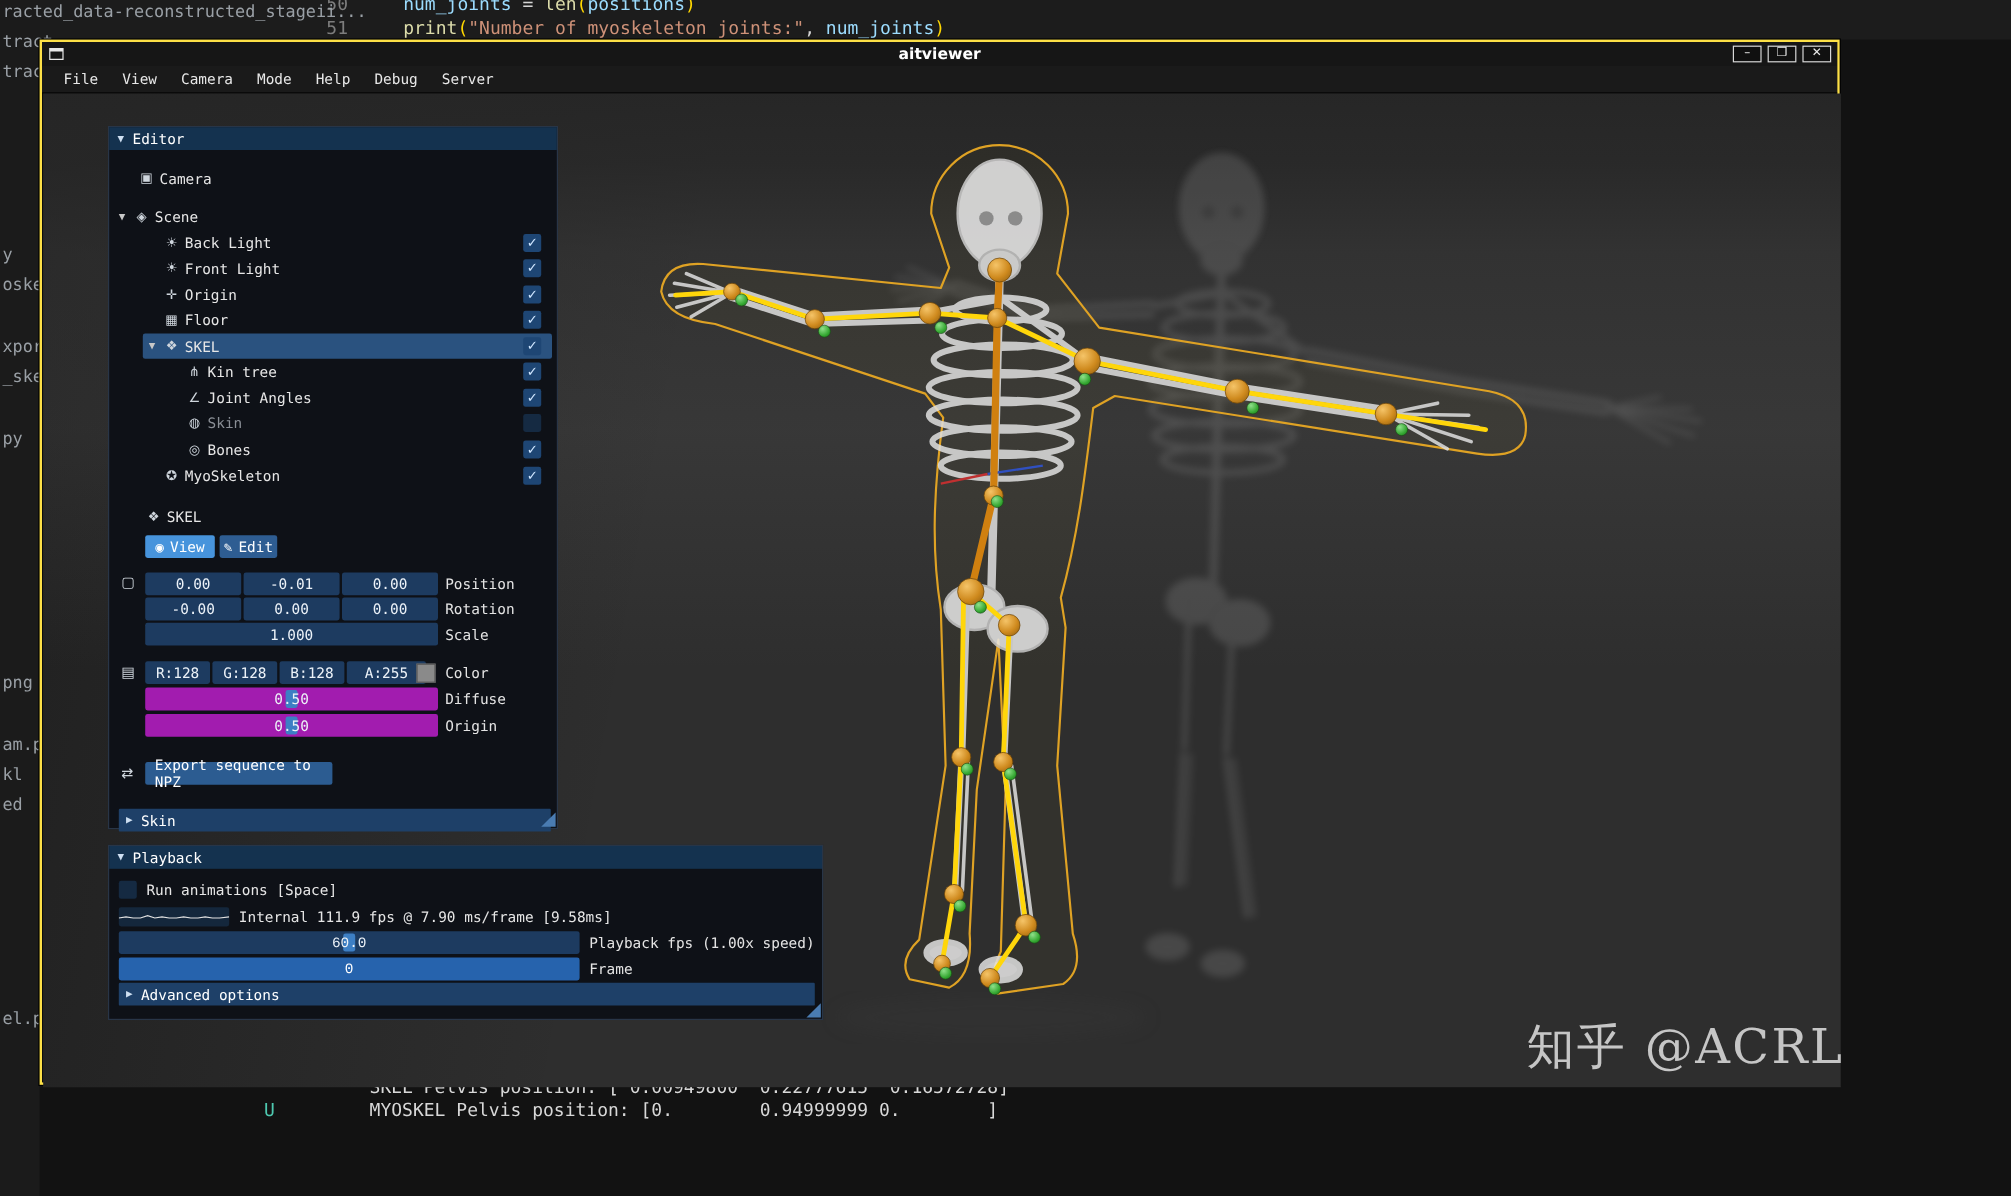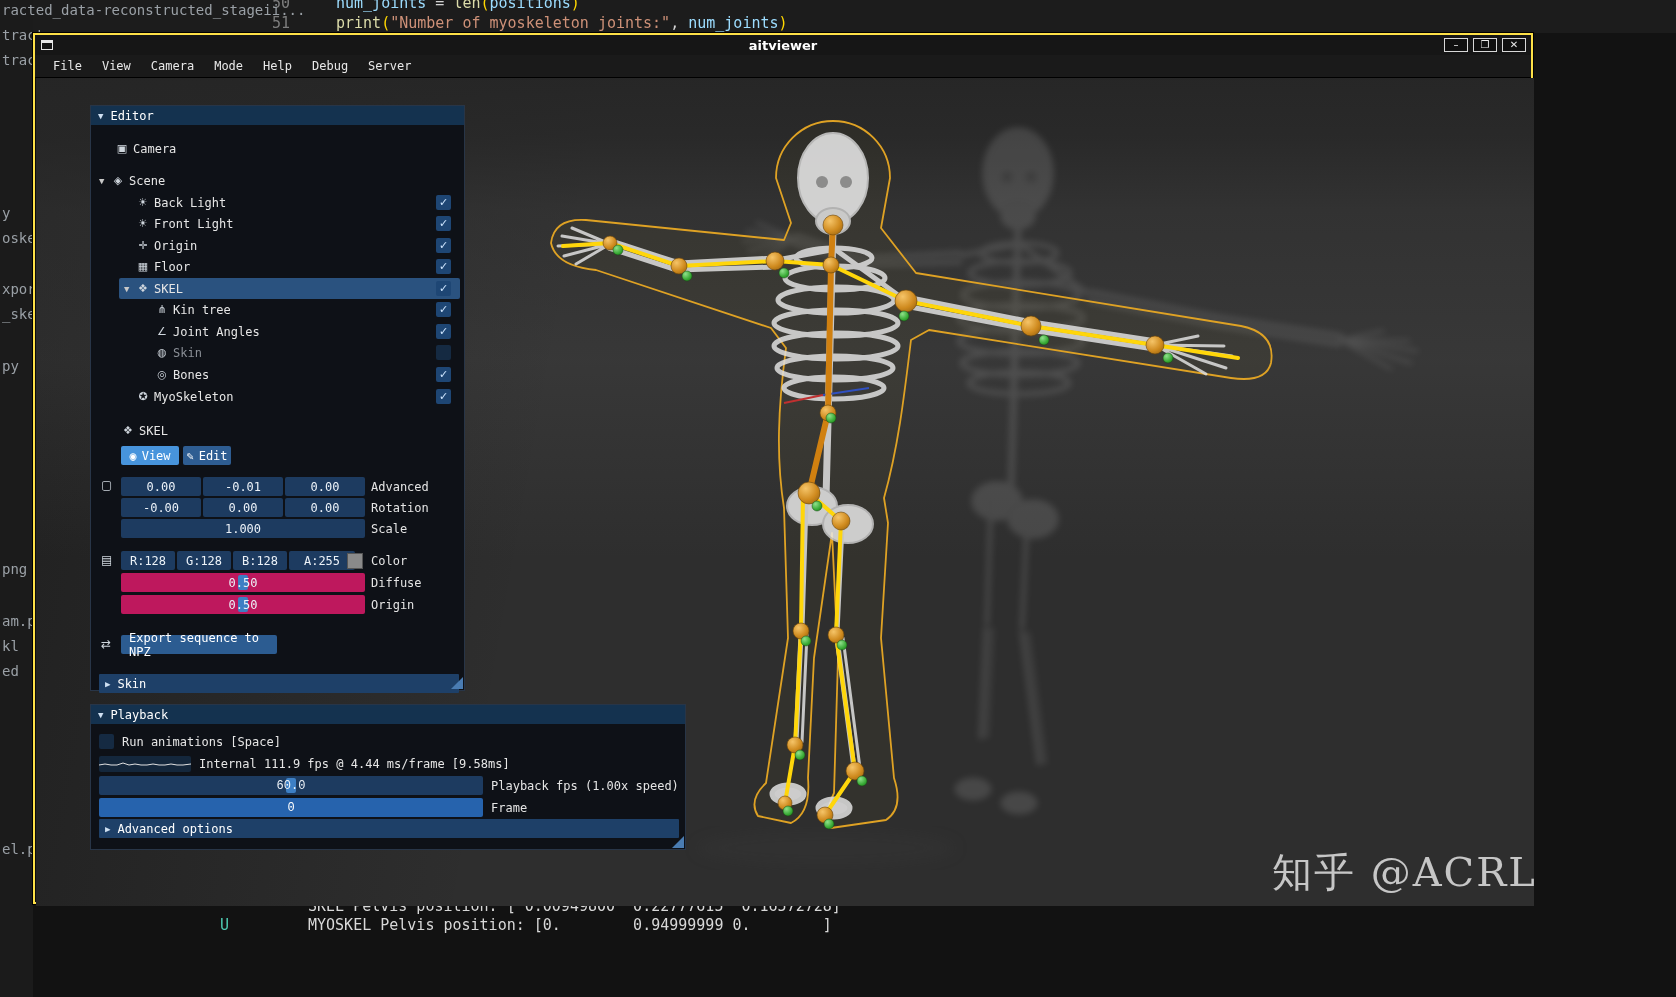--- a/index.html
+++ b/index.html
@@ -62,21 +62,21 @@
   .cb.off { background:#152a42; }
   .sel { left:28px !important; width:341px; background:#2a527f; border-radius:2px; }
   .sel .cb { left:317px; }
   .btn { height:19px; border-radius:2px; display:flex; align-items:center; justify-content:center;
          gap:5px; color:#fff; padding:0 8px; }
   .btn-view { position:absolute; left:30px; width:58px; background:#4794dc; }
   .btn-edit { position:absolute; left:92px; width:48px; background:#2e5d92; }
   .fld { position:absolute; height:19px; background:#1d3b60; border-radius:2px; color:#ecf2f8;
          display:flex; align-items:center; justify-content:center; }
   .rowlabel { position:absolute; left:280px; color:#e4e4e4; }
-  .slider { position:absolute; left:30px; width:244px; height:19px; background:#be185d; border-radius:2px; }
+  .slider { position:absolute; left:30px; width:244px; height:19px; background:#a21caf; border-radius:2px; }
   .grab { position:absolute; top:2px; left:calc(50% - 5px); width:10px; height:15px;
           background:#3d7fc4; border-radius:2px; }
   .slider .val { position:absolute; inset:0; display:flex; align-items:center; justify-content:center;
                  color:#ecf2f8; }
   .swatch { position:absolute; left:256px; width:16px; height:16px; background:#8a8a8a;
             border:1px solid #555; }
   .colheader { position:absolute; left:8px; width:360px; height:19px; background:#1e4068;
                display:flex; align-items:center; gap:7px; padding-left:6px; color:#fff; border-radius:1px; }
   .grip { position:absolute; right:1px; bottom:1px; width:0; height:0;
           border-left:12px solid transparent; border-bottom:12px solid #4a7cb2; }
@@ -369,21 +369,21 @@
         <span>✎</span>
         <span>Edit</span>
       </div>
     </div>
 
     <span class="secicon" style="top:372px">▢</span>
     <div class="erow" style="top:370px">
       <div class="fld" style="left:30px; width:80px">0.00</div>
       <div class="fld" style="left:112px; width:80px">-0.01</div>
       <div class="fld" style="left:194px; width:80px">0.00</div>
-      <span class="rowlabel">Advanced</span>
+      <span class="rowlabel">Position</span>
     </div>
     <div class="erow" style="top:391px">
       <div class="fld" style="left:30px; width:80px">-0.00</div>
       <div class="fld" style="left:112px; width:80px">0.00</div>
       <div class="fld" style="left:194px; width:80px">0.00</div>
       <span class="rowlabel">Rotation</span>
     </div>
     <div class="erow" style="top:412px">
       <div class="fld" style="left:30px; width:244px">1.000</div>
       <span class="rowlabel">Scale</span>
@@ -435,21 +435,21 @@
       <span class="cb off" style="position:static; margin-left:8px"></span>
       <span class="tlabel" style="margin-left:8px">Run animations [Space]</span>
     </div>
 
     <div class="erow" style="top:48px">
       <span class="spark">
         <svg width="92" height="16" viewBox="0 0 92 16">
             <polyline points="0,9 6,8 12,9 18,9 24,7 30,9 36,8 42,9 48,9 54,8 60,9 66,9 72,8 78,9 84,9 92,8" fill="none" stroke="#e0e0e0" stroke-width="1"></polyline>
           </svg>
       </span>
-      <span class="tlabel" style="margin-left:108px">Internal 111.9 fps @ 4.44 ms/frame [9.58ms]</span>
+      <span class="tlabel" style="margin-left:108px">Internal 111.9 fps @ 7.90 ms/frame [9.58ms]</span>
     </div>
 
     <div class="erow" style="top:70px">
       <div class="pb-slider">
         <span class="grab"></span>
         <span class="val" style="position:absolute; inset:0; display:flex; align-items:center; justify-content:center; color:#ecf2f8">60.0</span>
       </div>
       <span class="pb-label">Playback fps (1.00x speed)</span>
     </div>
 

